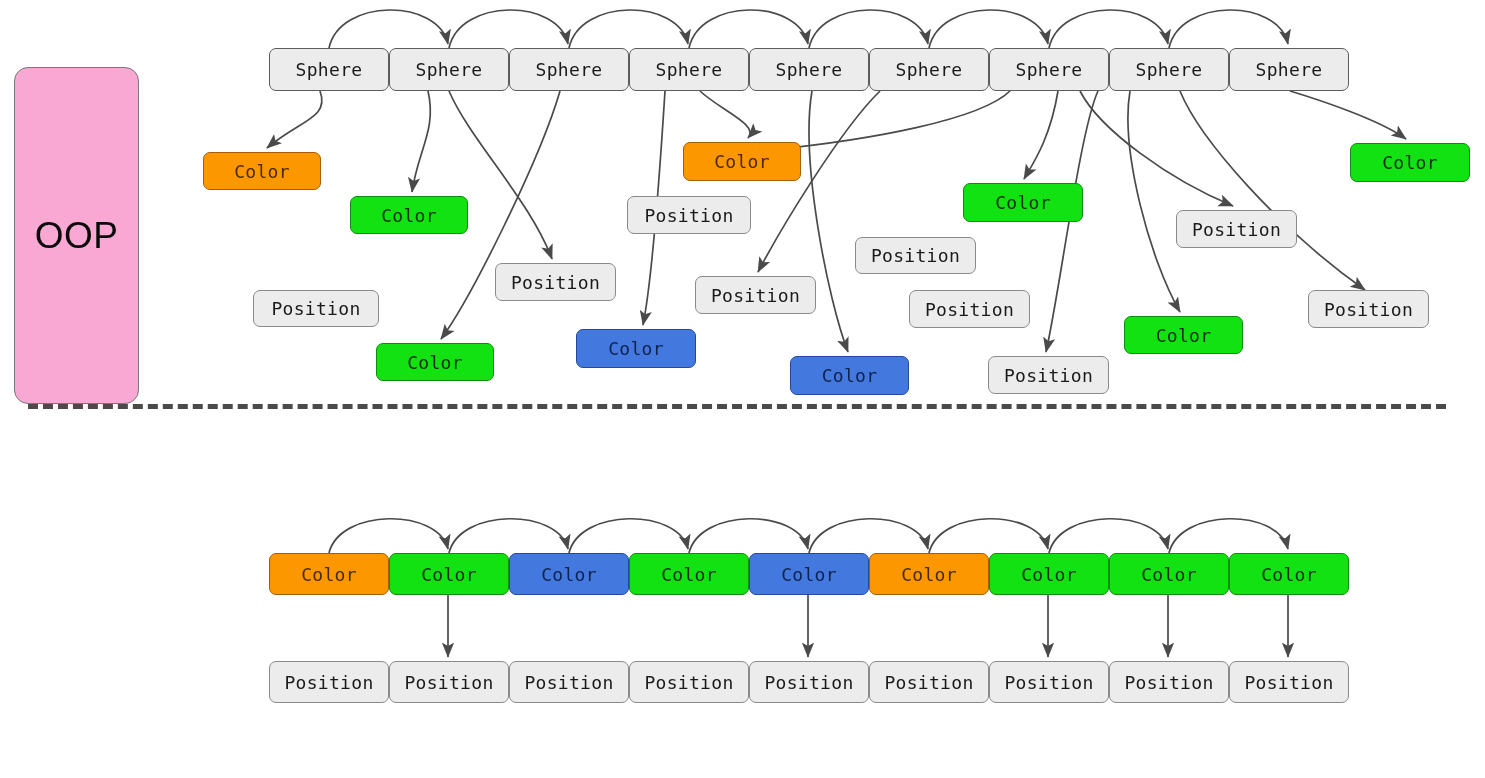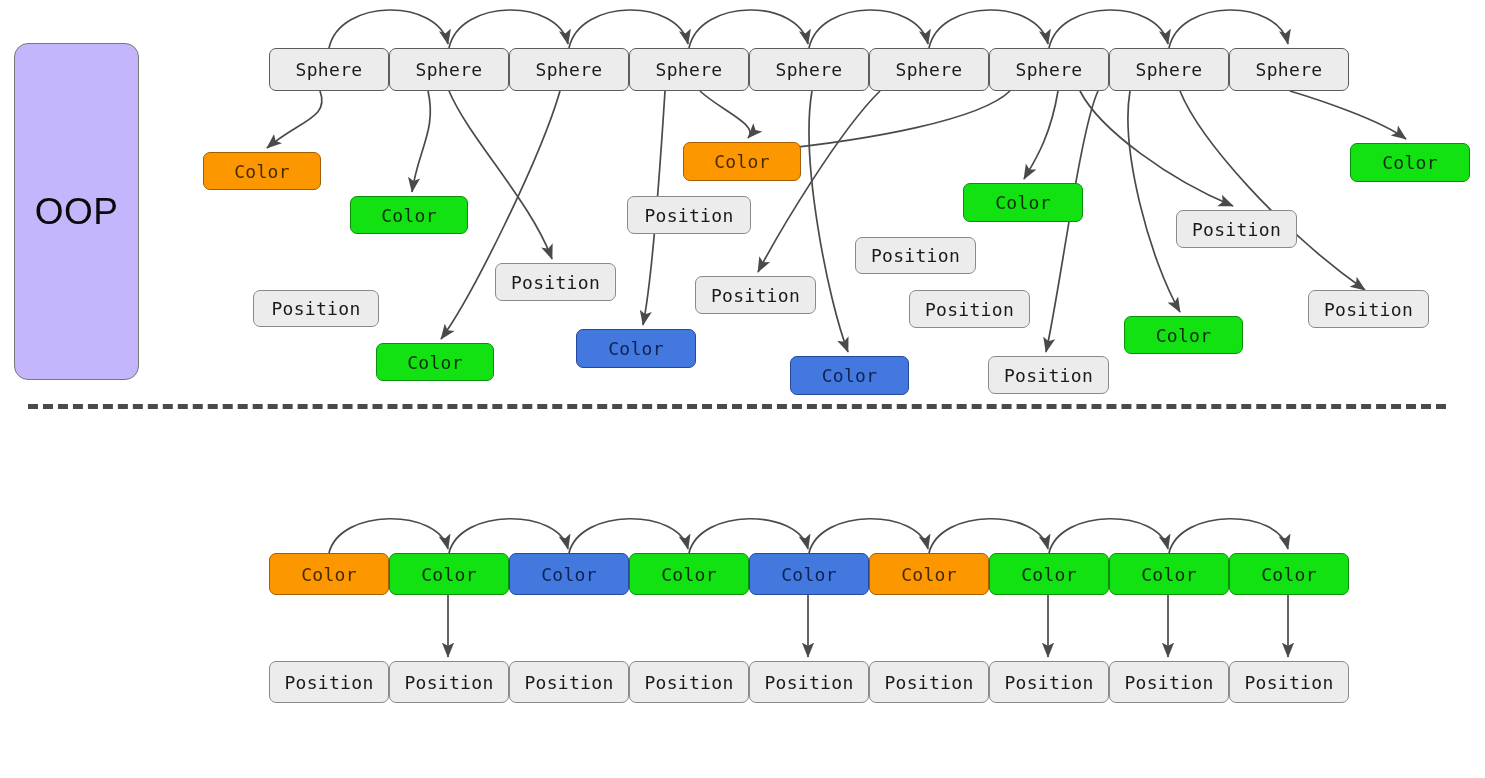--- a/index.html
+++ b/index.html
@@ -4,23 +4,23 @@
 <style>
   html,body{margin:0;padding:0;background:#ffffff;}
   body{width:1485px;height:778px;position:relative;overflow:hidden;
        font-family:"DejaVu Sans Mono","Liberation Mono",monospace;}
 
   #stage{position:absolute;left:0;top:0;width:1485px;height:778px;}
 
   svg#edges{position:absolute;left:0;top:0;width:1485px;height:778px;
             pointer-events:none;z-index:5;}
 
-  .panel{position:absolute;background:#c4b5fd;border:1.4px solid #777;
+  .panel{position:absolute;background:#f9a8d4;border:1.4px solid #777;
          border-radius:14px;display:flex;align-items:center;
-         justify-content:center;z-index:2;}
+         justify-content:center;z-index:2;margin-top:24px;}
   .panel span{font-family:"Liberation Sans","DejaVu Sans",sans-serif;
               font-size:37px;color:#0a0a0a;letter-spacing:.5px;}
 
   .node{position:absolute;box-sizing:border-box;display:flex;
         align-items:center;justify-content:center;border-radius:7px;
         font-size:18px;letter-spacing:.3px;z-index:10;}
 
   .n-pos{background:#ececec;border:1.3px solid #8a8a8a;color:#1a1a1a;}
   .n-sphere{background:#ececec;border:1.3px solid #5c5c5c;color:#1a1a1a;}
   .n-green{background:#12e112;border:1.6px solid #0a8f0a;color:#0b2f0b;}

